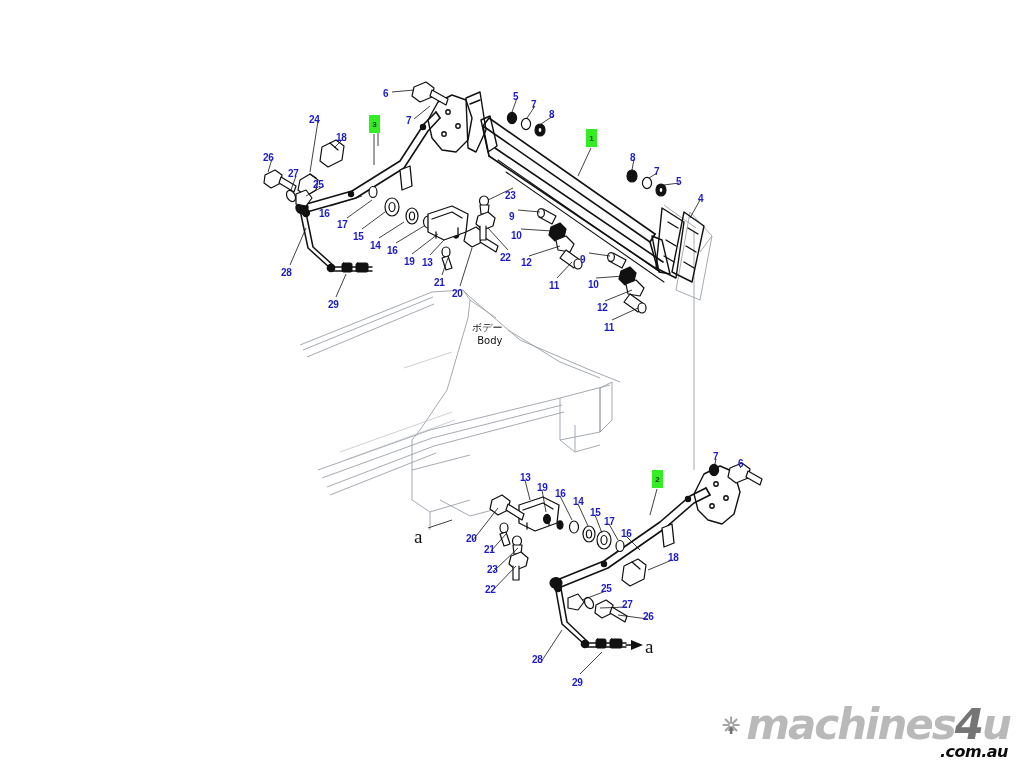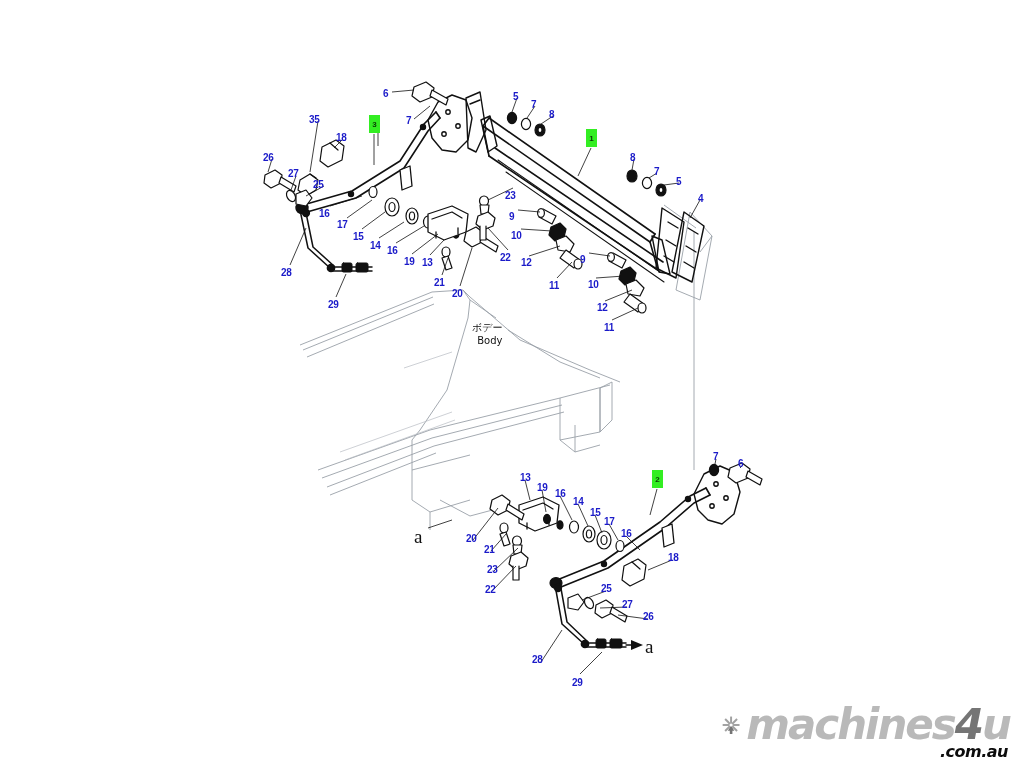--- a/index.html
+++ b/index.html
@@ -466,21 +466,21 @@
       <path d="M428 528 L452 520"></path>
     </g>
   </svg>
 
   <div id="callout-layer">
       <div class="callout" style="left: 383px; top: 89px; color: rgb(27, 27, 201);">6</div>
       <div class="callout" style="left: 513px; top: 92px; color: rgb(27, 27, 201);">5</div>
       <div class="callout" style="left: 531px; top: 100px; color: rgb(27, 27, 201);">7</div>
       <div class="callout" style="left: 549px; top: 110px; color: rgb(27, 27, 201);">8</div>
       <div class="callout" style="left: 406px; top: 116px; color: rgb(27, 27, 201);">7</div>
-      <div class="callout" style="left: 309px; top: 115px; color: rgb(27, 27, 201);">35</div>
+      <div class="callout" style="left: 309px; top: 115px; color: rgb(27, 27, 201);">24</div>
       <div class="callout" style="left: 336px; top: 133px; color: rgb(27, 27, 201);">18</div>
       <div class="callout" style="left: 263px; top: 153px; color: rgb(27, 27, 201);">26</div>
       <div class="callout" style="left: 288px; top: 169px; color: rgb(27, 27, 201);">27</div>
       <div class="callout" style="left: 313px; top: 180px; color: rgb(27, 27, 201);">25</div>
       <div class="callout" style="left: 630px; top: 153px; color: rgb(27, 27, 201);">8</div>
       <div class="callout" style="left: 654px; top: 167px; color: rgb(27, 27, 201);">7</div>
       <div class="callout" style="left: 676px; top: 177px; color: rgb(27, 27, 201);">5</div>
       <div class="callout" style="left: 698px; top: 194px; color: rgb(27, 27, 201);">4</div>
       <div class="callout" style="left: 319px; top: 209px; color: rgb(27, 27, 201);">16</div>
       <div class="callout" style="left: 337px; top: 220px; color: rgb(27, 27, 201);">17</div>

